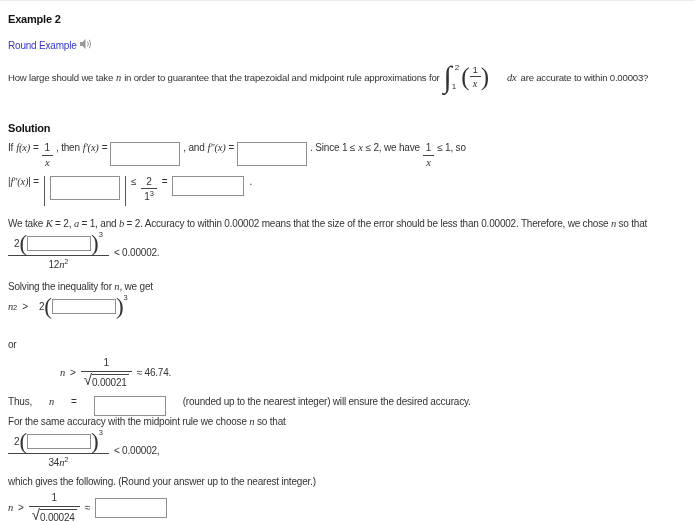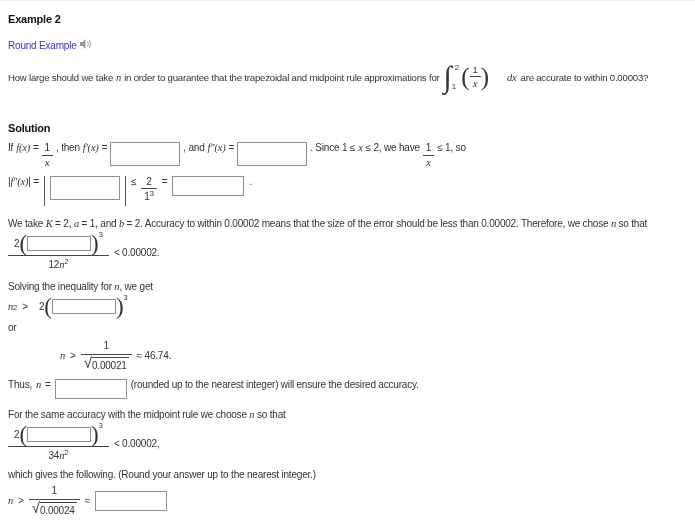--- a/index.html
+++ b/index.html
@@ -182,44 +182,44 @@
     <span class="fnum">
       <span class="mno">2</span>
         <span class="bp">(</span>
         <input class="ans-sm" type="text" style="">
         <span class="bp">)</span>
         <sup class="pexp">3</sup>
     </span>
   </span>
 </div>
 
-<div class="line" style="margin-top:4px;">or</div>
+<div class="line" style="margin-top:21px;">or</div>
 
 <div class="eqline line indent" style="margin-top:6px;">
   <span class="mi">n</span>
   <span>&gt;</span>
   <span class="frac bigfrac">
     <span class="fnum">1</span>
     <span class="fden"><span class="sqrt">
           <span class="rad">√</span>
           <span class="radbody">0.00021</span>
         </span></span>
   </span>
   <span>≈ 46.74.</span>
 </div>
 
-<div class="flexline line" style="gap:4px;">
+<div class="flexline line" style="gap:17px;">
   <span>Thus,</span>
   <span class="mi">n</span>
   <span>=</span>
   <input class="ans-md" type="text" style="">
   <span>(rounded up to the nearest integer) will ensure the desired accuracy.</span>
 </div>
 
-<div class="line" style="margin-top:10px;white-space:nowrap;">
+<div class="line" style="margin-top:0;white-space:nowrap;">
   <span>For the same accuracy with the midpoint rule we choose</span>
   <span class="mi">n</span>
   <span>so that</span>
 </div>
 
 <div class="eqline line" style="margin-top:4px;">
   <span class="frac bigfrac">
     <span class="fnum">
       <span class="mno">2</span>
         <span class="bp">(</span>

